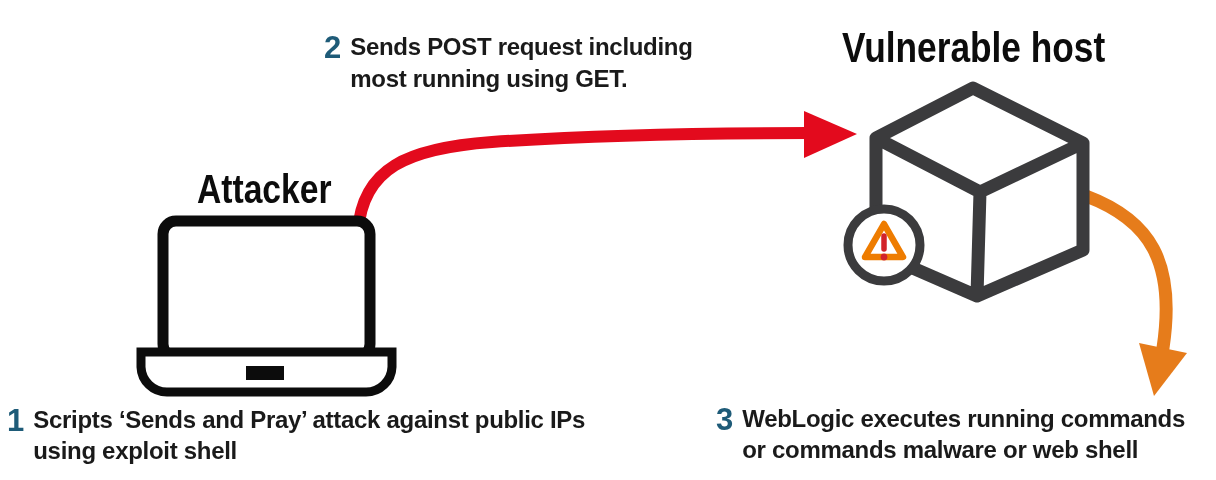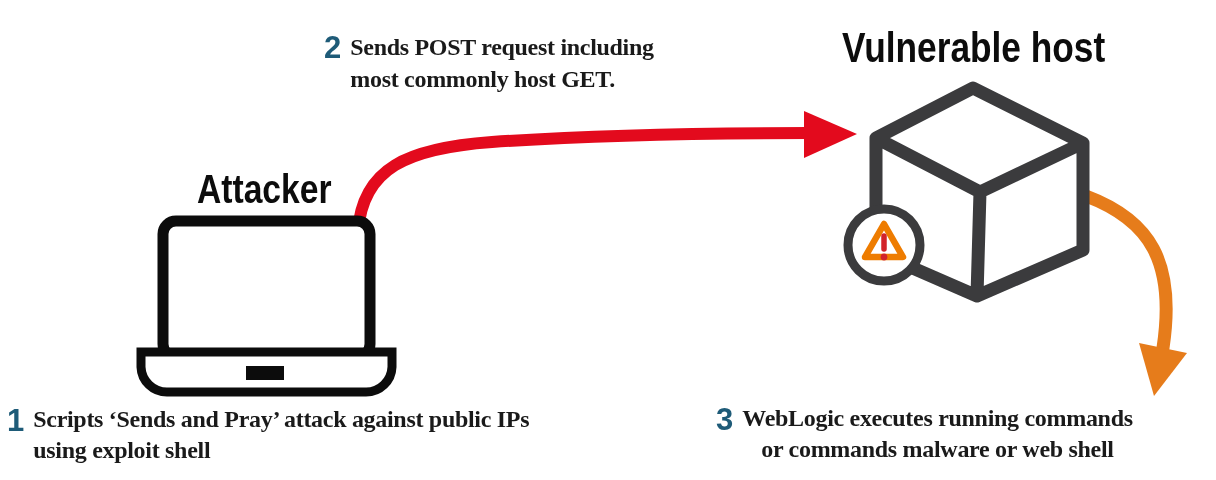--- a/index.html
+++ b/index.html
@@ -31,26 +31,26 @@
     gap: 9px;
     font-weight: bold;
     color: #1a1a1a;
     letter-spacing: -0.3px;
   }
   .step .num {
     font-size: 31px;
     line-height: 33px;
     letter-spacing: 0;
   }
-  .step .lines { font-size: 24px; line-height: 32px; font-family: Liberation Serif, serif; }
+  .step .lines { font-size: 24px; line-height: 32px; }
   .step1 { left: 7px;   top: 404px; }
   .step1 .lines { line-height: 31px; }
   .step2 { left: 324px; top: 31px; }
   .step3 { left: 716px; top: 403px; }
-  .step3 .lines { line-height: 31px; text-align: center; }
+  .step3 .lines { line-height: 31px; }
 </style>
 </head>
 <body>
 
 <div class="canvas">
 
   <svg class="diagram-svg" width="1216" height="480" viewBox="0 0 1216 480">
 
     <g>
       <path d="M358,232 C362,168 408,148 492,142 C605,134 715,133 809,133" fill="none" stroke-width="12" stroke-linecap="round" stroke="#e30a1d"></path>
@@ -78,21 +78,21 @@
     </g>
   </svg>
 
   <div class="heading attacker">Attacker</div>
   <div class="heading host">Vulnerable host</div>
 
   <div class="step step2">
     <span class="num" style="color: rgb(30, 91, 120);">2</span>
     <div class="lines">
       <div>Sends POST request including</div>
-      <div>most commonly host GET.</div>
+      <div>most running using GET.</div>
     </div>
   </div>
 
   <div class="step step1">
     <span class="num" style="color: rgb(30, 91, 120);">1</span>
     <div class="lines">
       <div>Scripts ‘Sends and Pray’ attack against public IPs</div>
       <div>using exploit shell</div>
     </div>
   </div>

